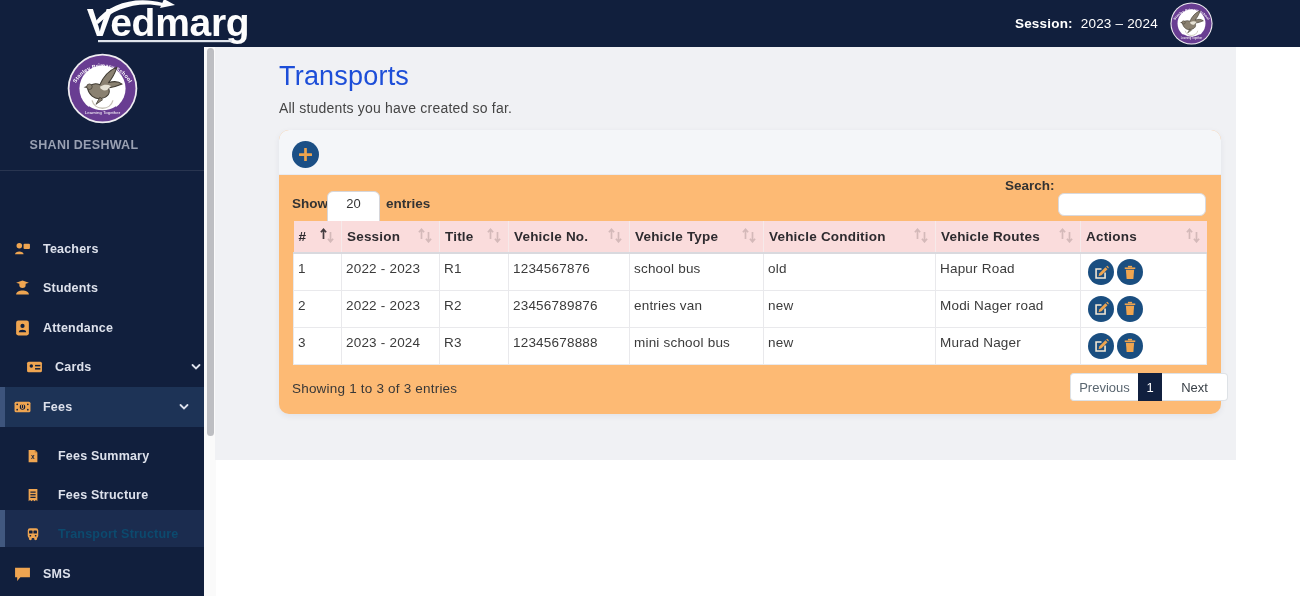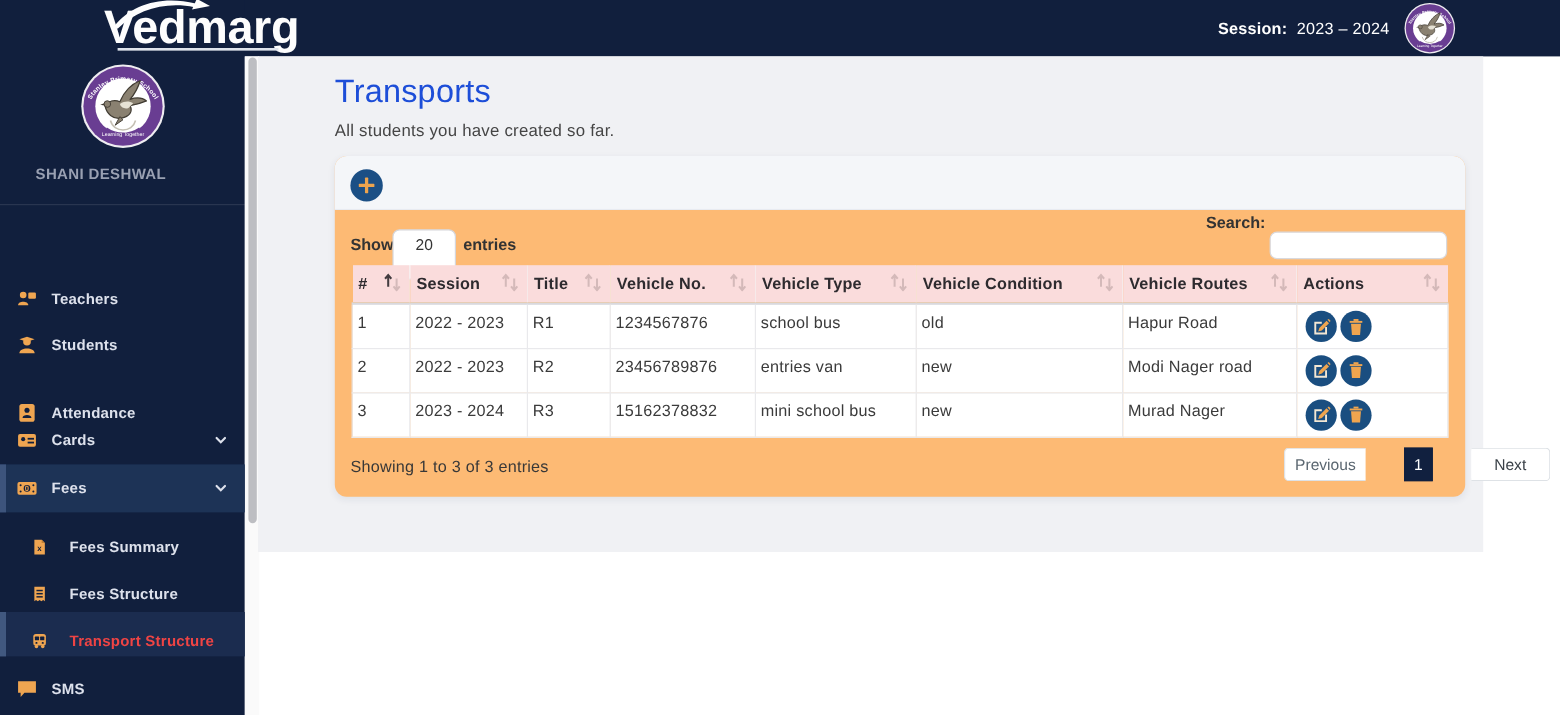--- a/index.html
+++ b/index.html
@@ -65,21 +65,21 @@
   th:last-child { border-right:none; }
   .sort { position:absolute; right:7px; top:6px; width:14px; height:16px;}
   td { height:37px; font-size:13.5px; color:#3b3b3b; padding:5px 0 0 4px;
     border:1px solid #e9e9ec; background:#fff; letter-spacing:.2px; vertical-align:top; line-height:19px; }
 
   .actwrap { display:flex; gap:3px; align-items:center; margin-left:3px; }
   .cbtn { width:26px; height:26px; border-radius:50%; background:#1a4e80;
     display:flex; align-items:center; justify-content:center; }
 
   #showing { left:13px; top:251px; font-size:13.5px; color:#383838; letter-spacing:.2px;}
-  #pag { left:791px; top:243px; height:28px; display:flex; font-size:13px;gap:32px; }
+  #pag { left:791px; top:243px; height:28px; display:flex; font-size:13px; }
   #pag .pg { border:1px solid #dee2e6; background:#fff; color:#5b6771;
     display:flex; align-items:center; justify-content:center; }
   #pag .prev { width:68px; border-radius:4px 0 0 4px; border-right:none; }
   #pag .cur { width:24px; background:#11203f; border-color:#11203f; color:#fff; }
   #pag .next { width:66px; border-radius:0 4px 4px 0; border-left:none; color:#3a4148;}
 </style>
 </head>
 <body>
 <div id="stage">
   <div class="abs" id="topbar"></div>
@@ -145,29 +145,29 @@
     <span class="lbl">Teachers</span>
   </div>
   <div class="abs mi" style="top:268px;">
     <svg class="ic" viewBox="0 0 16 16">
         <circle cx="8" cy="5" r="3" fill="#efa551"></circle>
         <path d="M2 14 C2 9 14 9 14 14 Z" fill="#efa551"></path>
         <path d="M2 3 L8 1 L14 3 L8 5 Z" fill="#efa551"></path>
       </svg>
     <span class="lbl">Students</span>
   </div>
-  <div class="abs mi" style="top:324px;">
+  <div class="abs mi" style="top:308px;">
     <svg class="ic" viewBox="0 0 16 16">
         <rect x="2" y="1" width="12" height="14" rx="2" fill="#efa551"></rect>
         <circle cx="8" cy="6" r="2" fill="#111f3d"></circle>
         <path d="M4.5 12 C4.5 9 11.5 9 11.5 12 Z" fill="#111f3d"></path>
       </svg>
     <span class="lbl">Attendance</span>
   </div>
-  <div class="abs mi" style="top:347px;">
+  <div class="abs mi" style="top:347px;margin-left:12px;">
     <svg class="ic" viewBox="0 0 16 16">
         <rect x="1" y="3" width="14" height="10" rx="1.5" fill="#efa551"></rect>
         <circle cx="5" cy="7" r="1.6" fill="#111f3d"></circle>
         <rect x="8.5" y="6" width="5" height="1.4" fill="#111f3d"></rect>
         <rect x="8.5" y="9" width="5" height="1.4" fill="#111f3d"></rect>
       </svg>
     <span class="lbl">Cards</span>
     <svg class="chev" viewBox="0 0 10 10">
         <path d="M1.5 3 L5 6.5 L8.5 3" stroke="#dde1ec" stroke-width="1.8" fill="none" stroke-linecap="round"></path>
       </svg>
@@ -197,21 +197,21 @@
   </div>
   <div class="abs mi sub" style="top:475px;">
     <svg class="ic" viewBox="0 0 16 16">
         <path d="M3 1 L13 1 L13 15 L11.4 13.8 L9.7 15 L8 13.8 L6.3 15 L4.6 13.8 L3 15 Z" fill="#efa551"></path>
         <rect x="5" y="4" width="6" height="1.4" fill="#111f3d"></rect>
         <rect x="5" y="7" width="6" height="1.4" fill="#111f3d"></rect>
         <rect x="5" y="10" width="6" height="1.4" fill="#111f3d"></rect>
       </svg>
     <span class="lbl">Fees Structure</span>
   </div>
-  <div class="abs mi sub" style="top:514px; color:#ef4444;">
+  <div class="abs mi sub" style="top:514px; color:#0c4a6e;">
     <svg class="ic" viewBox="0 0 16 16">
         <rect x="2" y="1.5" width="12" height="11" rx="2.5" fill="#efa551"></rect>
         <rect x="3.5" y="4" width="4" height="3.5" rx="0.5" fill="#111f3d"></rect>
         <rect x="8.5" y="4" width="4" height="3.5" rx="0.5" fill="#111f3d"></rect>
         <circle cx="5" cy="13.5" r="1.7" fill="#efa551"></circle>
         <circle cx="11" cy="13.5" r="1.7" fill="#efa551"></circle>
         <rect x="4" y="9.2" width="2" height="1.6" rx="0.8" fill="#111f3d"></rect>
         <rect x="10" y="9.2" width="2" height="1.6" rx="0.8" fill="#111f3d"></rect>
       </svg>
     <span class="lbl">Transport Structure</span>
@@ -339,21 +339,21 @@
                     <rect x="4.8" y="0.9" width="4.4" height="1.7" fill="#efa54f"></rect>
                   </svg>
                 </div>
           </div>
             </td>
         </tr>
         <tr>
           <td>3</td>
             <td>2023 - 2024</td>
             <td>R3</td>
-            <td>15162378832</td>
+            <td>12345678888</td>
           <td>mini school bus</td>
             <td>new</td>
             <td>Murad Nager</td>
           <td>
               <div class="actwrap">
             <div class="cbtn">
                   <svg width="15" height="15" viewBox="0 0 16 16">
                     <path d="M11.8,8 L11.8,13.8 L2.2,13.8 L2.2,4.2 L8,4.2" stroke="#f3e7d3" stroke-width="1.7" fill="none"></path>
                     <path d="M4.8,12 L5.8,8.8 L12.2,2.4 L14.4,4.6 L8,11 Z" fill="#efa54f"></path>
                     <path d="M13,1.6 L15.2,3.8 L15.8,2.4 L14.2,0.8 Z" fill="#efa54f"></path>

